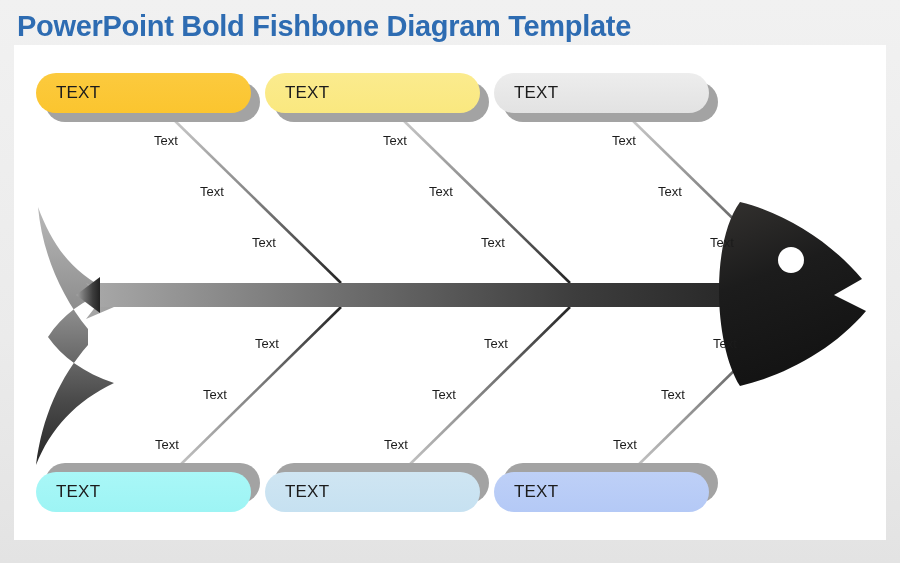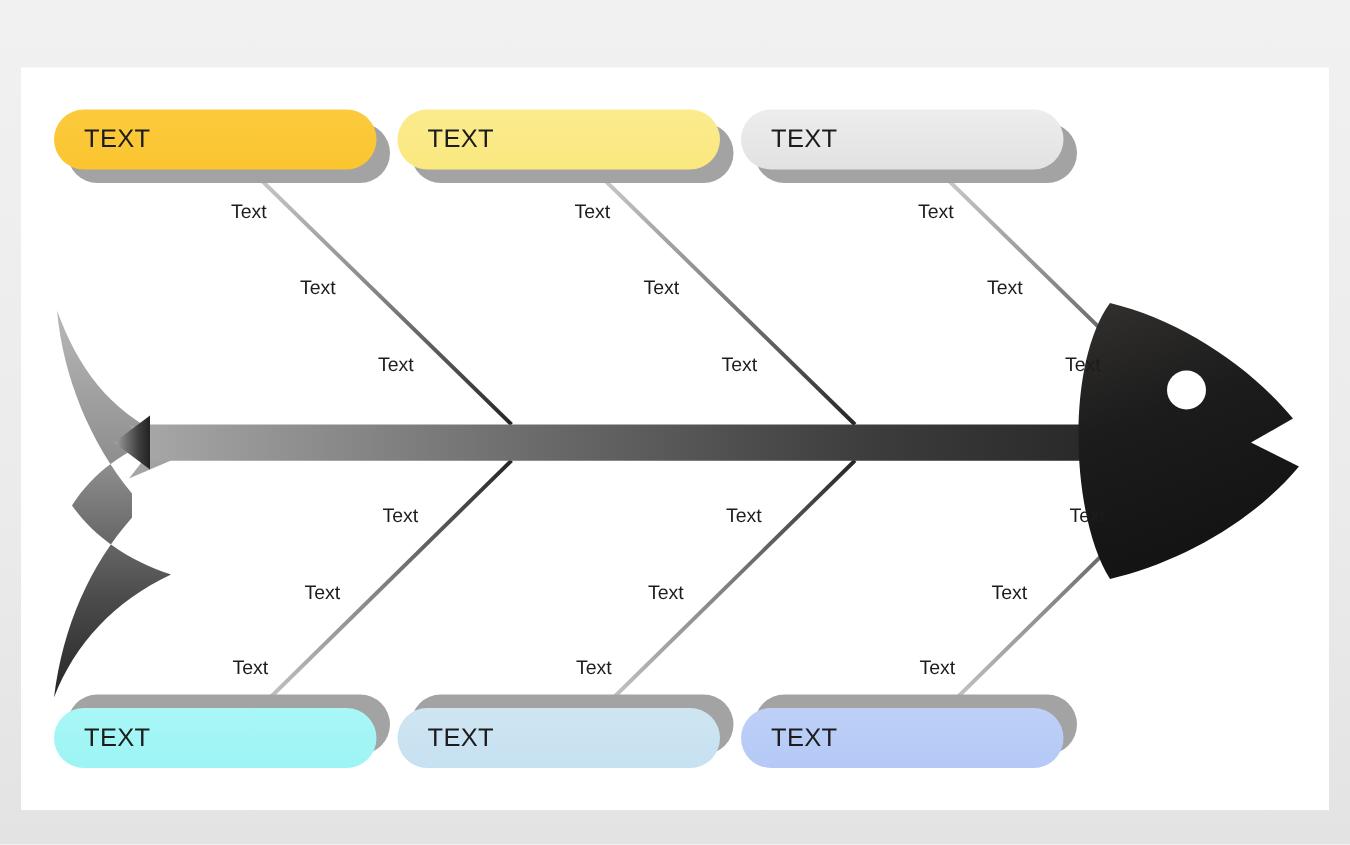--- a/index.html
+++ b/index.html
@@ -100,20 +100,21 @@
     color: #1c1c1c;
     white-space: nowrap;
     line-height: 14px;
   }
 </style>
 </head>
 <body style="background: linear-gradient(rgb(241, 241, 241) 0%, rgb(235, 235, 235) 60%, rgb(227, 227, 227) 100%);">
 
 <div id="page">
 
+  <div id="page-title" style="color: rgb(46, 108, 178);">PowerPoint Bold Fishbone Diagram Template</div>
 
   <div id="canvas-card" style="background: rgb(255, 255, 255);">
 
     <svg id="diagram" viewBox="0 0 872 495" width="872" height="495">
       <defs>
         <linearGradient id="spineGrad" x1="0" y1="0" x2="1" y2="0">
           <stop offset="0%" stop-color="#a6a6a6"></stop>
           <stop offset="35%" stop-color="#6f6f6f"></stop>
           <stop offset="70%" stop-color="#3d3d3d"></stop>
           <stop offset="100%" stop-color="#222222"></stop>

